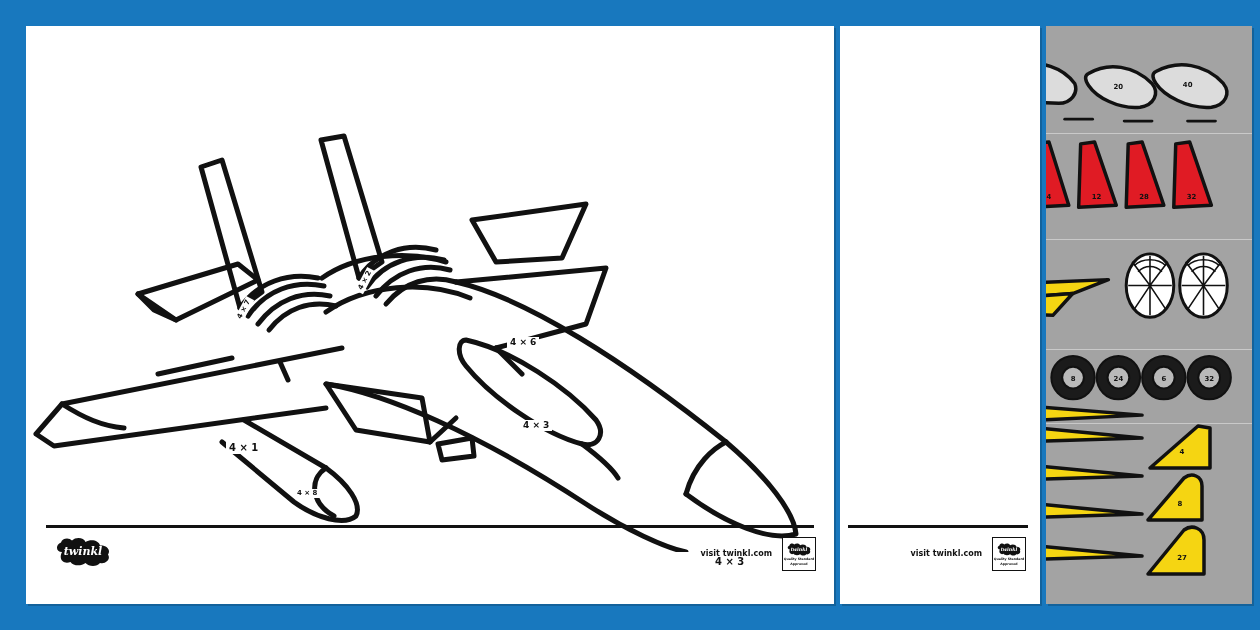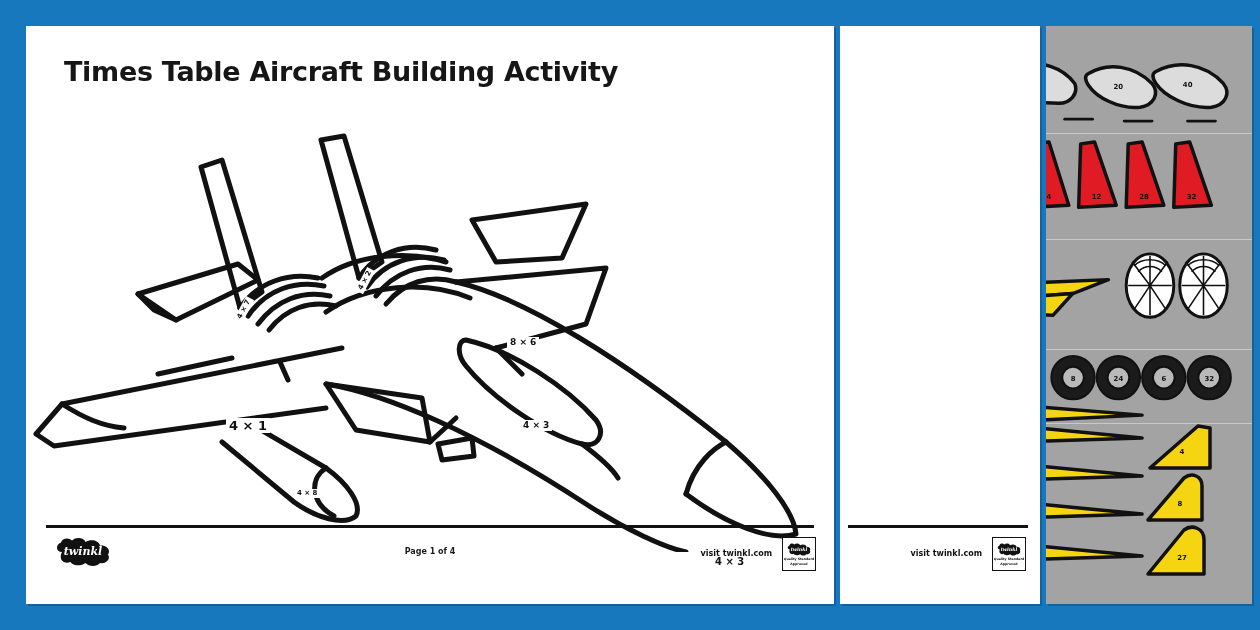--- a/index.html
+++ b/index.html
@@ -154,21 +154,20 @@
     fill: #111;
   }
 </style>
 </head>
 <body>
 
 <div class="stage">
 
   <div class="page-main">
 
-    <div class="page-title">Times Table Aircraft Building Activity</div>
 
     <div class="art-area">
       <svg viewBox="0 0 808 440" xmlns="http://www.w3.org/2000/svg">
         <g fill="none" stroke="#111" stroke-width="5" stroke-linecap="round" stroke-linejoin="round">
 
           <path d="M175 55 L196 48 L236 180 L214 196 Z"></path>
 
           <path d="M295 28 L318 24 L356 150 L333 166 Z"></path>
 
           <path d="M112 182 L212 152 L232 168 L150 208 Z"></path>
@@ -212,40 +211,39 @@
           <path d="M412 332 L446 326 L448 344 L416 348 Z"></path>
 
           <path d="M440 228 C486 238 542 276 570 308 C580 322 572 336 556 332 C518 322 466 286 440 254 C430 242 432 228 440 228 Z"></path>
 
           <path d="M470 236 L496 262"></path>
           <path d="M556 332 C572 344 586 356 592 366"></path>
           <path d="M132 262 L206 246"></path>
         </g>
       </svg>
 
-      <div class="mlabel" style="left:200px; top:306px; font-size:13px;">4 × 1</div>
+      <div class="mlabel" style="left:200px; top:330px; font-size:10px;">4 × 1</div>
       <div class="mlabel" style="left:208px; top:207px; font-size:7px; transform:rotate(-62deg); transform-origin:left top;">4 × 7</div>
       <div class="mlabel" style="left:329px; top:178px; font-size:7px; transform:rotate(-62deg); transform-origin:left top;">4 × 2</div>
-      <div class="mlabel" style="left:481px; top:225px; font-size:9px;">8 × 6</div>
+      <div class="mlabel" style="left:481px; top:225px; font-size:9px;">4 × 6</div>
       <div class="mlabel" style="left:494px; top:308px; font-size:9px;">4 × 3</div>
       <div class="mlabel" style="left:268px; top:377px; font-size:7px;text-align:right;">4 × 8</div>
       <div class="mlabel" style="left:686px; top:444px; font-size:10px;">4 × 3</div>
     </div>
 
     <div class="footer">
       <div class="footer-rule"></div>
 
       <div class="twinkl-blob" style="left:28px; top:12px;">
         <svg viewBox="0 0 116 60" xmlns="http://www.w3.org/2000/svg">
           <path fill="#111" d="M16 30 C4 30 2 16 14 11 C16 2 30 0 36 7 C44 -1 60 1 63 10 C74 3 90 7 92 17 C106 16 114 26 108 35 C114 44 104 55 92 52 C86 60 70 60 63 52 C54 59 38 58 33 50 C20 55 8 46 16 30 Z"></path>
           <text x="58" y="36" text-anchor="middle" fill="#fff" font-family="DejaVu Serif, serif" font-style="italic" font-size="22" font-weight="700">twinkl</text>
         </svg>
       </div>
 
-      <div class="page-number">Page 1 of 4</div>
 
       <div class="visit-link" style="right:62px; top:24px;">visit twinkl.com</div>
 
       <div class="badge" style="right:18px; top:12px;">
         <div class="bblob">
           <svg viewBox="0 0 116 60" xmlns="http://www.w3.org/2000/svg">
             <path fill="#111" d="M16 30 C4 30 2 16 14 11 C16 2 30 0 36 7 C44 -1 60 1 63 10 C74 3 90 7 92 17 C106 16 114 26 108 35 C114 44 104 55 92 52 C86 60 70 60 63 52 C54 59 38 58 33 50 C20 55 8 46 16 30 Z"></path>
             <text x="58" y="36" text-anchor="middle" fill="#fff" font-family="DejaVu Serif, serif" font-style="italic" font-size="22" font-weight="700">twinkl</text>
           </svg>
         </div>

